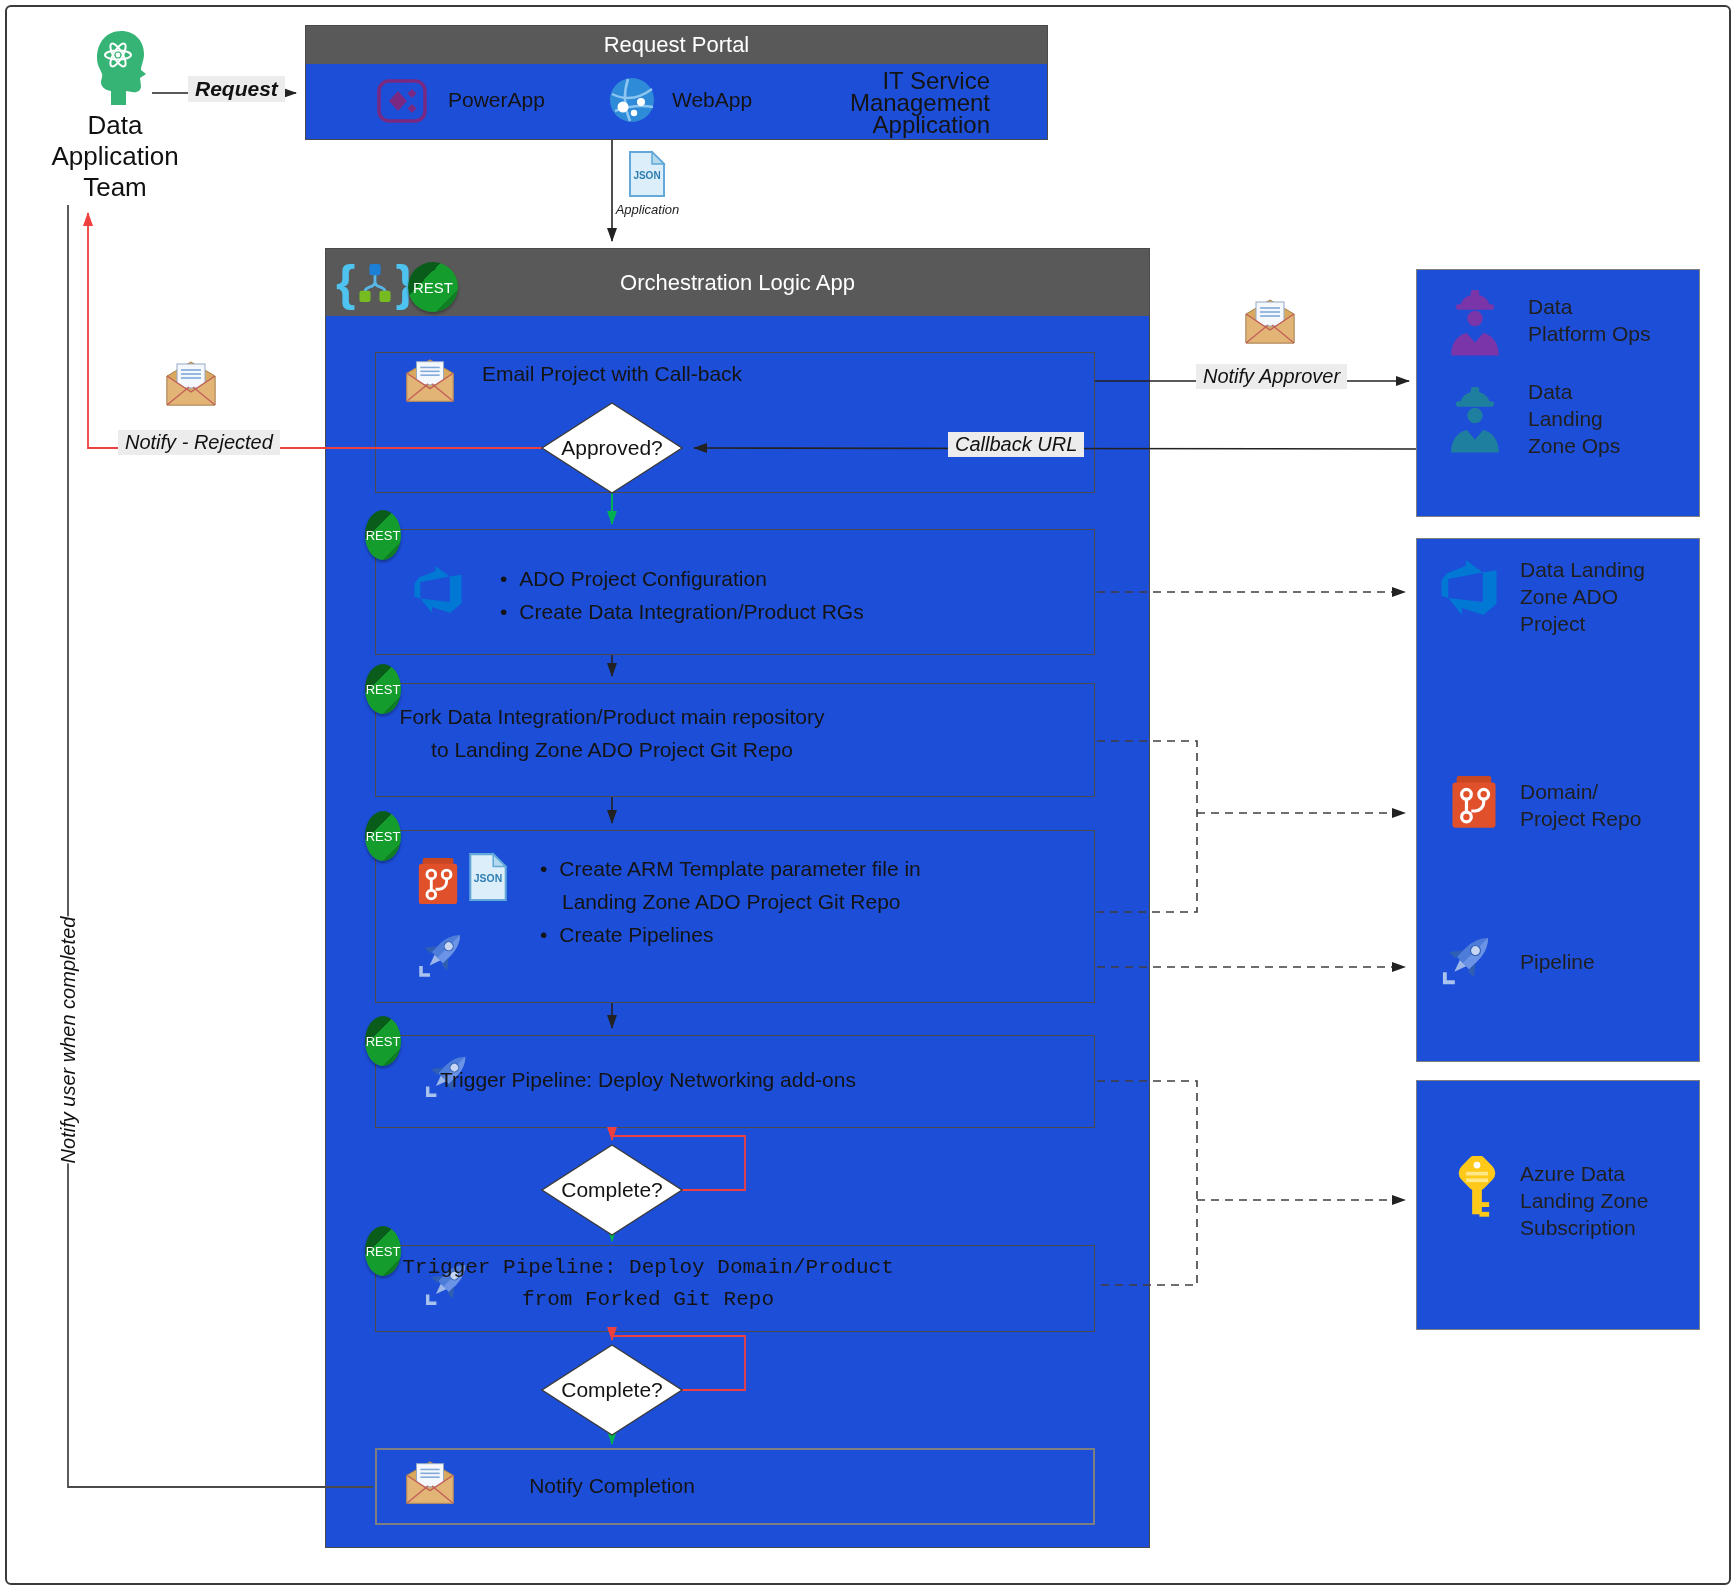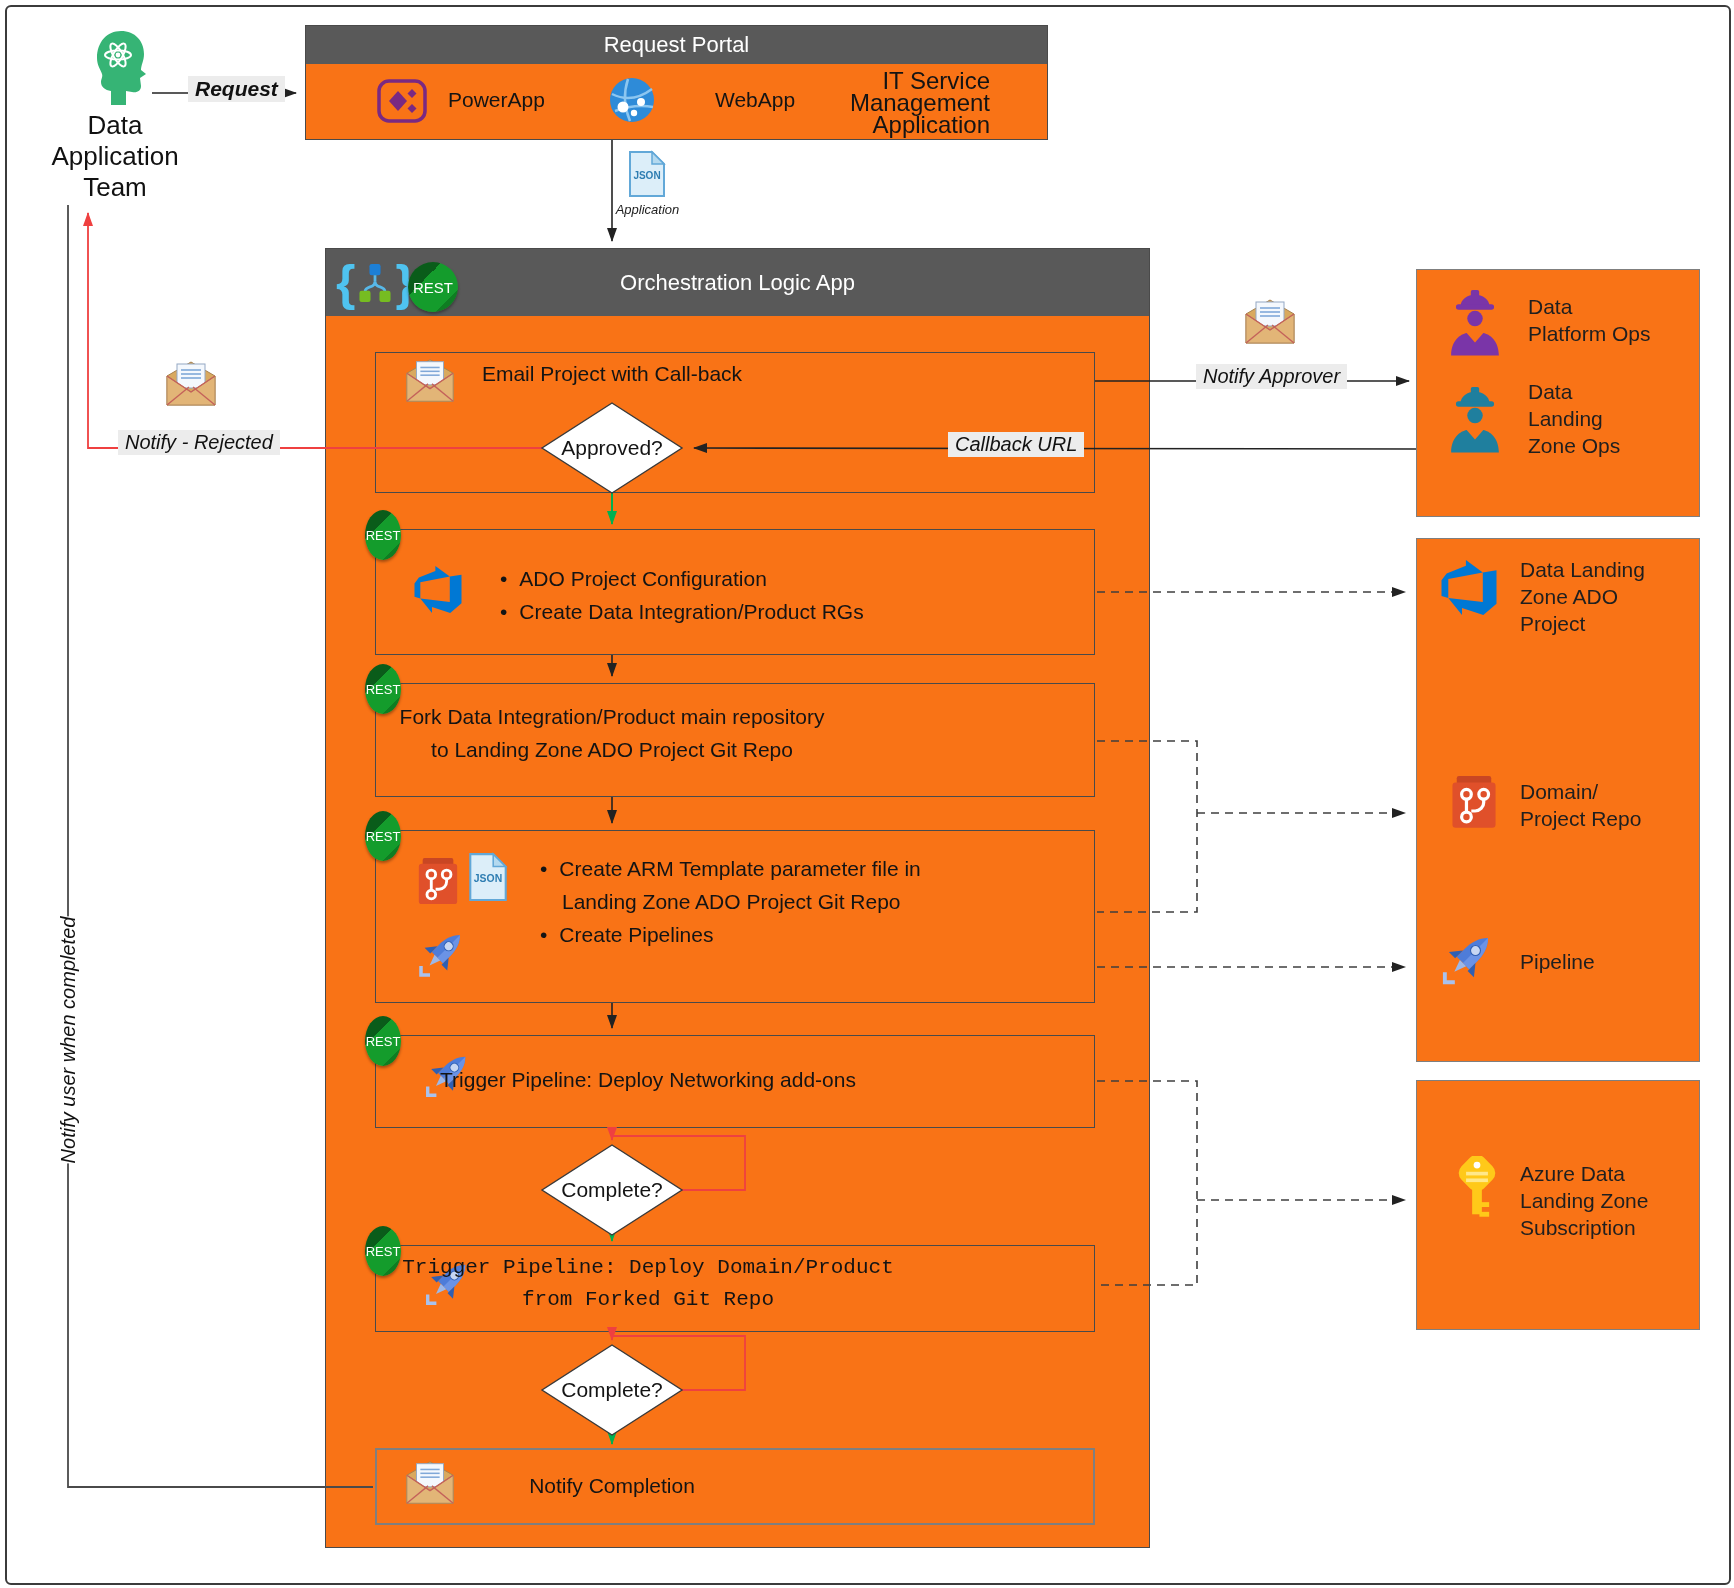--- a/index.html
+++ b/index.html
@@ -1,18 +1,18 @@
 <!DOCTYPE html>
 <html><head>
 <meta charset="utf-8">
 <style>
   html,body{margin:0;padding:0;background:#fff;font-family:"Liberation Sans",sans-serif;}
   .canvas{position:relative;width:1734px;height:1588px;background:#fff;overflow:hidden;color:#222;}
   .frame{position:absolute;left:5px;top:5px;width:1722px;height:1576px;border:2px solid #3b3b3b;border-radius:6px;}
-  .box{position:absolute;background:#f97316;border:1.5px solid #4a4a4a;box-sizing:border-box;z-index:1;}
+  .box{position:absolute;background:#1d4ed8;border:1.5px solid #4a4a4a;box-sizing:border-box;z-index:1;}
   .gray-border{border:2px solid #7f7f7f;}
   .hdr{position:absolute;left:0;top:0;width:100%;background:#595959;color:#fff;display:flex;align-items:center;justify-content:center;font-size:22px;box-sizing:border-box;}
   .panel-label{position:absolute;font-size:21px;line-height:27px;color:#1f1f1f;z-index:3;}
   .center{text-align:center;}
   .edge-label{position:absolute;font-style:italic;font-size:20px;background:#ececec;padding:1px 7px;z-index:4;color:#111;white-space:nowrap;}
   .box-text{position:absolute;font-size:21px;color:#141414;z-index:3;}
   .bullets{position:absolute;font-size:21px;color:#141414;z-index:3;line-height:33px;}
   .bullets .b::before{content:"•";margin-right:12px;}
   .bullets .cont{padding-left:22px;}
   .rest-badge{position:absolute;width:36px;height:50px;border-radius:50%;background:linear-gradient(135deg,#0a5c1a 34%,#149c2c 34% 78%,#0f7d22 78%);color:#fff;display:flex;align-items:center;justify-content:center;font-size:13px;z-index:5;box-shadow:0 2px 3px rgba(0,0,0,.35);}
@@ -70,21 +70,21 @@
       <g stroke="#8cc6f0" stroke-width="2.5" fill="none">
         <path d="M4 18 Q24 28 44 13"></path>
         <path d="M7 35 Q26 28 45 31"></path>
         <path d="M20 3 Q13 24 22 45"></path>
       </g>
       <circle cx="15" cy="31" r="5.5" fill="#fff"></circle>
       <circle cx="33" cy="26" r="4" fill="#fff"></circle>
       <circle cx="26" cy="37" r="3.2" fill="#fff"></circle>
     </svg>
   </div>
-  <div class="plabel" style="left:672px;top:88px;margin-left:43px;">WebApp</div>
+  <div class="plabel" style="left:672px;top:88px;">WebApp</div>
   <div class="itsm" style="left:830px;top:70px;width:160px;">
     <span class="l">IT Service</span>
     <span class="l">Management</span>
     <span class="l">Application</span>
   </div>
 
   <div class="icon" style="left:628px;top:150px;">
     <svg width="38" height="48" viewBox="0 0 38 48">
       <path d="M2 2 h22 l12 12 v32 H2 Z" fill="#dceef9" stroke="#62a8d8" stroke-width="2"></path>
       <path d="M24 2 v12 h12 Z" fill="#b4d9ef" stroke="#62a8d8" stroke-width="1.5"></path>

